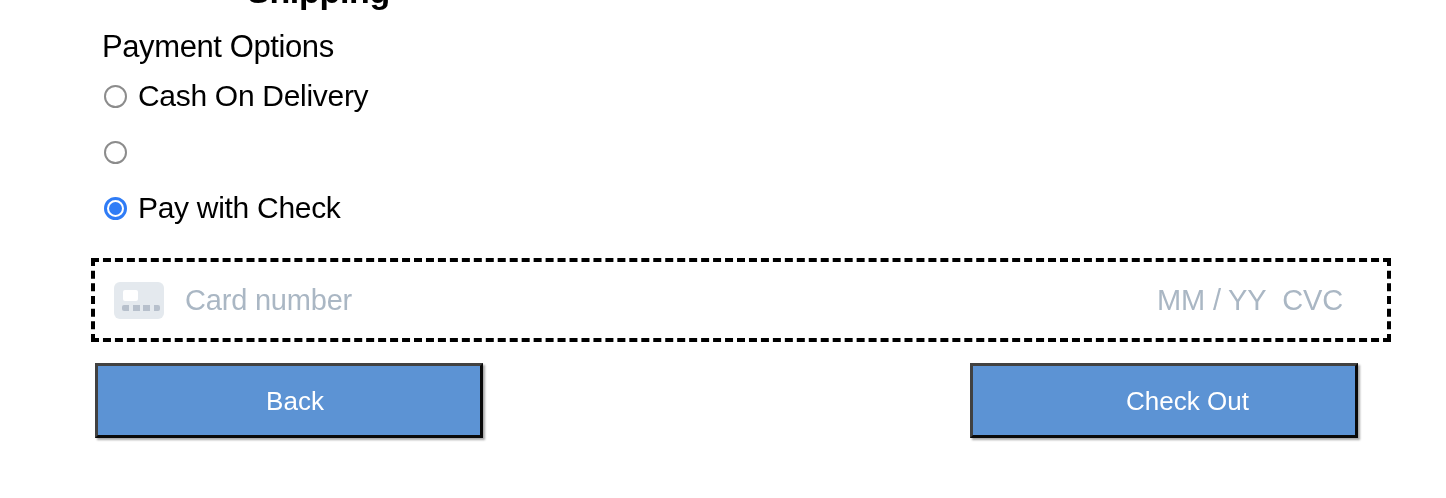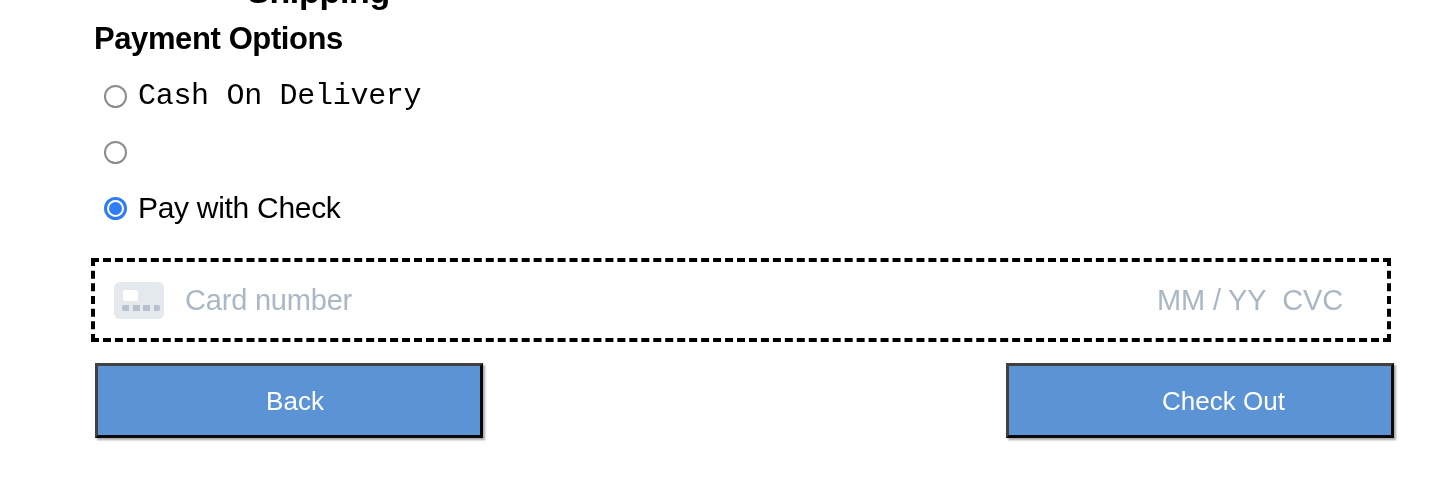--- a/index.html
+++ b/index.html
@@ -26,37 +26,37 @@
     line-height: 34px;
     color: #000000;
     letter-spacing: -0.3px;
     white-space: nowrap;
   }
 
   .heading {
     position: absolute;
     left: 94px;
     top: 21px;
-    margin: 0;
+    margin: 8px;
     font-size: 31px;
-    font-weight: 700;
+    font-weight: 400;
     line-height: 36px;
     letter-spacing: -0.4px;
     color: #000000;
   }
 
   .radio-row {
     position: absolute;
     left: 104px;
     display: flex;
     align-items: center;
     height: 32px;
     cursor: pointer;
   }
-  .radio-row.r0 { top: 80px; font-family: Liberation Mono, monospace; }
+  .radio-row.r0 { top: 80px; }
   .radio-row.r1 { top: 136px; }
   .radio-row.r2 { top: 192px; }
 
   .radio {
     width: 23px;
     height: 23px;
     box-sizing: border-box;
     border: 2px solid #8c8c8c;
     border-radius: 50%;
     background: #ffffff;
@@ -154,21 +154,21 @@
     font-family: "Liberation Sans", "DejaVu Sans", sans-serif;
     font-size: 26px;
     line-height: 1;
     cursor: pointer;
     display: flex;
     align-items: center;
     justify-content: center;
     padding: 0;
   }
   .btn-back { left: 95px; padding-left: 12px; }
-  .btn-checkout { left: 1006px; padding-left: 47px; }
+  .btn-checkout { left: 970px; padding-left: 47px; }
 </style>
 </head>
 <body>
 
 <div class="screen">
 
   <div class="clipped-heading">Shipping</div>
 
   <h2 class="heading">Payment Options</h2>
 

